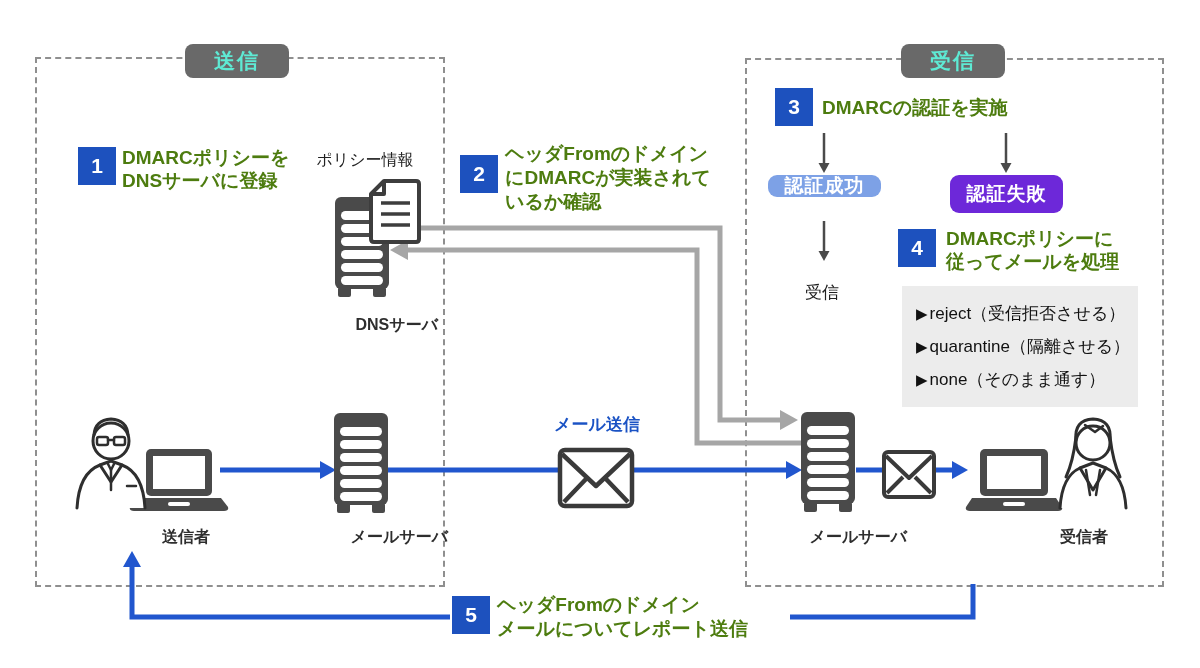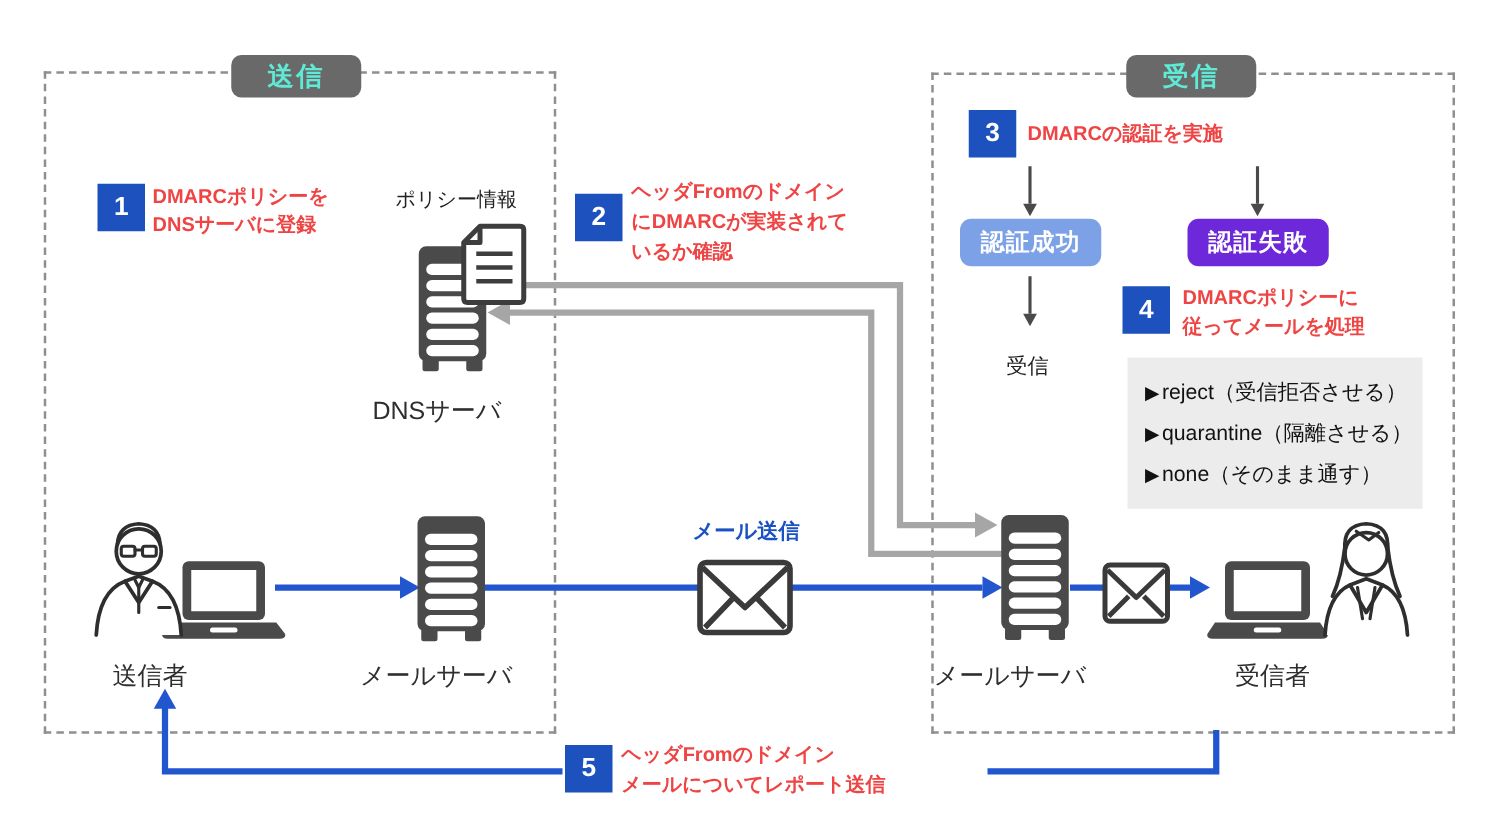--- a/index.html
+++ b/index.html
@@ -11,23 +11,23 @@
   .dashed-box{border:2px dashed #8f8f8f;background:transparent;z-index:1;}
   .section-pill{
     background:#696969;color:#5eead4;font-size:21px;font-weight:bold;
     border-radius:8px;display:flex;align-items:center;justify-content:center;
     z-index:4;letter-spacing:2px;
   }
   .badge{
     background:#1d51be;color:#ffffff;font-size:21px;font-weight:bold;
     display:flex;align-items:center;justify-content:center;z-index:4;
   }
-  .step-text{color:#ef4444;font-size:16px;font-weight:bold;line-height:23px;z-index:4;white-space:nowrap;}
+  .step-text{color:#4d7c0f;font-size:19px;font-weight:bold;line-height:23px;z-index:4;white-space:nowrap;}
   .step-text.lh24{line-height:24px;}
-  .icon-label{color:#2e2e2e;font-size:20px;font-weight:normal;text-align:left;z-index:4;white-space:nowrap;}
+  .icon-label{color:#2e2e2e;font-size:16px;font-weight:bold;text-align:right;z-index:4;white-space:nowrap;}
   .small-label{color:#222222;font-size:16px;font-weight:500;text-align:center;z-index:4;white-space:nowrap;}
   .mail-send-label{color:#1a52c4;font-size:17px;font-weight:bold;text-align:center;z-index:4;white-space:nowrap;}
   .result-box{
     color:#ffffff;font-size:19px;font-weight:bold;border-radius:9px;
     display:flex;align-items:center;justify-content:center;z-index:4;letter-spacing:1px;
   }
   .result-success{background:#7da1e6;}
   .result-fail{background:#6d28d9;}
   .policy-panel{
     background:#ececec;z-index:3;display:flex;flex-direction:column;
@@ -225,21 +225,21 @@
   </div>
 
   <div class="abs badge" style="left:452px;top:596px;width:38px;height:38px;">
     <span>5</span>
   </div>
   <div class="abs step-text lh24" style="left:497px;top:593px;">
     <div>ヘッダFromのドメイン</div>
     <div>メールについてレポート送信</div>
   </div>
 
-  <div class="abs result-box result-success" style="left:768px;top:175px;width:113px;height:38px;">
+  <div class="abs result-box result-success" style="left:768px;top:175px;width:113px;height:22px;">
     <span>認証成功</span>
   </div>
   <div class="abs result-box result-fail" style="left:950px;top:175px;width:113px;height:38px;">
     <span>認証失敗</span>
   </div>
 
   <div class="abs policy-panel" style="left:902px;top:286px;width:236px;height:121px;">
     <div class="policy-item">
       <span class="bullet">▶</span>
       <span>reject（受信拒否させる）</span>

